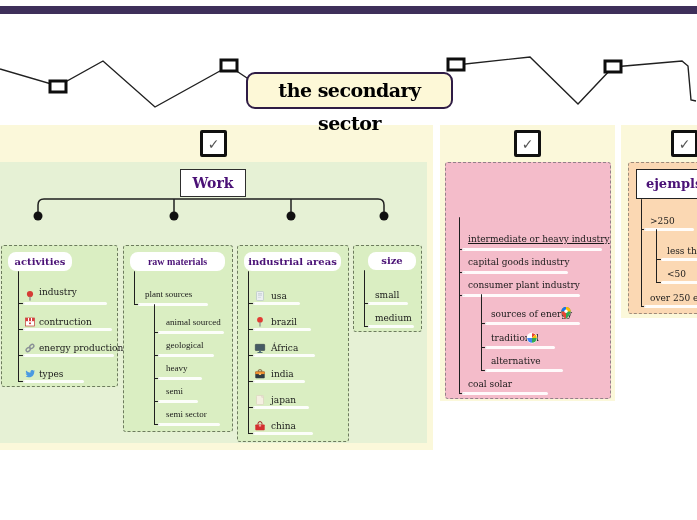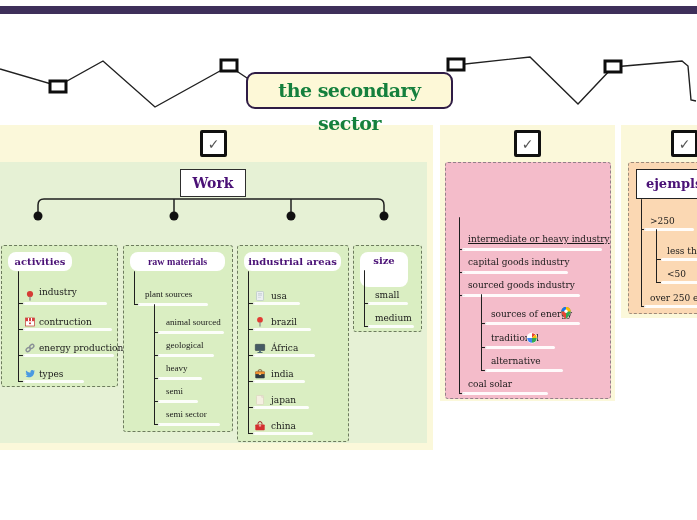--- a/index.html
+++ b/index.html
@@ -4,21 +4,21 @@
 <style>
   html,body{margin:0;padding:0;}
   body{width:697px;height:520px;position:relative;overflow:hidden;background:#ffffff;
        font-family:"DejaVu Serif",serif;}
   .abs{position:absolute;}
   .topbar{left:0;top:6px;width:697px;height:8px;background:#3e2f5a;}
   .card{background:#fbf8da;}
   .greenarea{background:#e6f1d5;}
   .titlebox{left:246px;top:72px;width:203px;height:33px;background:#fdf8d7;
     border:2.5px solid #2f1c45;border-radius:9px;text-align:center;line-height:33px;
-    font-weight:bold;font-size:19px;color:#15803d;letter-spacing:-0.5px;}
+    font-weight:bold;font-size:19px;color:#000000;letter-spacing:-0.5px;}
   .checkbox{width:21px;height:21px;background:#fff;border:3px solid #101010;border-radius:2px;
     display:flex;align-items:center;justify-content:center;font-family:"DejaVu Sans",sans-serif;
     font-size:14px;font-weight:bold;color:#555;}
   .node{background:#fff;border:1.6px solid #2e2e2e;text-align:center;
     font-weight:bold;color:#4a1176;}
   .dashbox{border:1.6px dashed #6d7b5e;background:#daeec2;border-radius:3px;}
   .dashbox.pink{border-color:#938089;background:#f4bcca;}
   .dashbox.orange{border-color:#9c8a79;background:#fbd8b3;}
   .chip{position:absolute;background:#fff;border-radius:8px;text-align:center;
     font-weight:bold;font-size:10px;color:#4a1176;line-height:19px;}
@@ -163,21 +163,21 @@
     </svg>
   <div class="txt" style="left:33px;top:44px;">usa</div>
   <div class="txt" style="left:33px;top:70px;">brazil</div>
   <div class="txt" style="left:33px;top:96px;">África</div>
   <div class="txt" style="left:33px;top:122px;">india</div>
   <div class="txt" style="left:33px;top:148px;">japan</div>
   <div class="txt" style="left:33px;top:174px;">china</div>
 </div>
 
 <div class="abs dashbox" style="left:353px;top:245px;width:67px;height:85px;">
-  <div class="chip" style="left:6px;top:6px;width:48px;height:35px;line-height:18px;"><span>size</span></div>
+  <div class="chip" style="left:14px;top:6px;width:48px;height:18px;line-height:18px;"><span>size</span></div>
   <div class="vline" style="left:10px;top:24px;height:56px;"></div>
   <div class="tick" style="left:10px;top:57px;width:6px;"></div>
   <div class="tick" style="left:10px;top:80px;width:6px;"></div>
   <div class="uline" style="left:14px;top:56px;width:40px;"></div>
   <div class="uline" style="left:14px;top:79px;width:46px;"></div>
   <div class="txt" style="left:21px;top:43px;">small</div>
   <div class="txt" style="left:21px;top:66px;">medium</div>
 </div>
 
 <div class="abs dashbox pink" style="left:445px;top:162px;width:164px;height:235px;">
@@ -185,21 +185,21 @@
   <div class="tick" style="left:13px;top:86px;width:6px;"></div>
   <div class="tick" style="left:13px;top:109px;width:6px;"></div>
   <div class="tick" style="left:13px;top:132px;width:6px;"></div>
   <div class="tick" style="left:13px;top:230px;width:6px;"></div>
   <div class="uline" style="left:16px;top:85px;width:140px;"></div>
   <div class="uline" style="left:16px;top:108px;width:106px;"></div>
   <div class="uline" style="left:16px;top:131px;width:118px;"></div>
   <div class="uline" style="left:16px;top:229px;width:86px;"></div>
   <div class="txt" style="left:22px;top:70px;text-decoration:underline;">intermediate or heavy industry</div>
   <div class="txt" style="left:22px;top:93px;">capital goods industry</div>
-  <div class="txt" style="left:22px;top:116px;">sourced goods industry</div>
+  <div class="txt" style="left:22px;top:116px;">consumer plant industry</div>
   <div class="vline" style="left:35px;top:131px;height:77px;"></div>
   <div class="tick" style="left:35px;top:160px;width:6px;"></div>
   <div class="tick" style="left:35px;top:184px;width:6px;"></div>
   <div class="tick" style="left:35px;top:207px;width:6px;"></div>
   <div class="uline" style="left:39px;top:159px;width:95px;"></div>
   <div class="uline" style="left:39px;top:183px;width:70px;"></div>
   <div class="uline" style="left:39px;top:206px;width:78px;"></div>
   <div class="txt" style="left:45px;top:145px;">sources of energy</div>
   <svg class="icn" style="left:113px;top:143px;width:14px;height:14px;" viewBox="0 0 12 12">
       <path d="M6,0.8 C3.7,0.8 2,2.6 2,4.7 C2,7.4 6,11.2 6,11.2 C6,11.2 10,7.4 10,4.7 C10,2.6 8.3,0.8 6,0.8 Z" fill="#34a853"></path>

